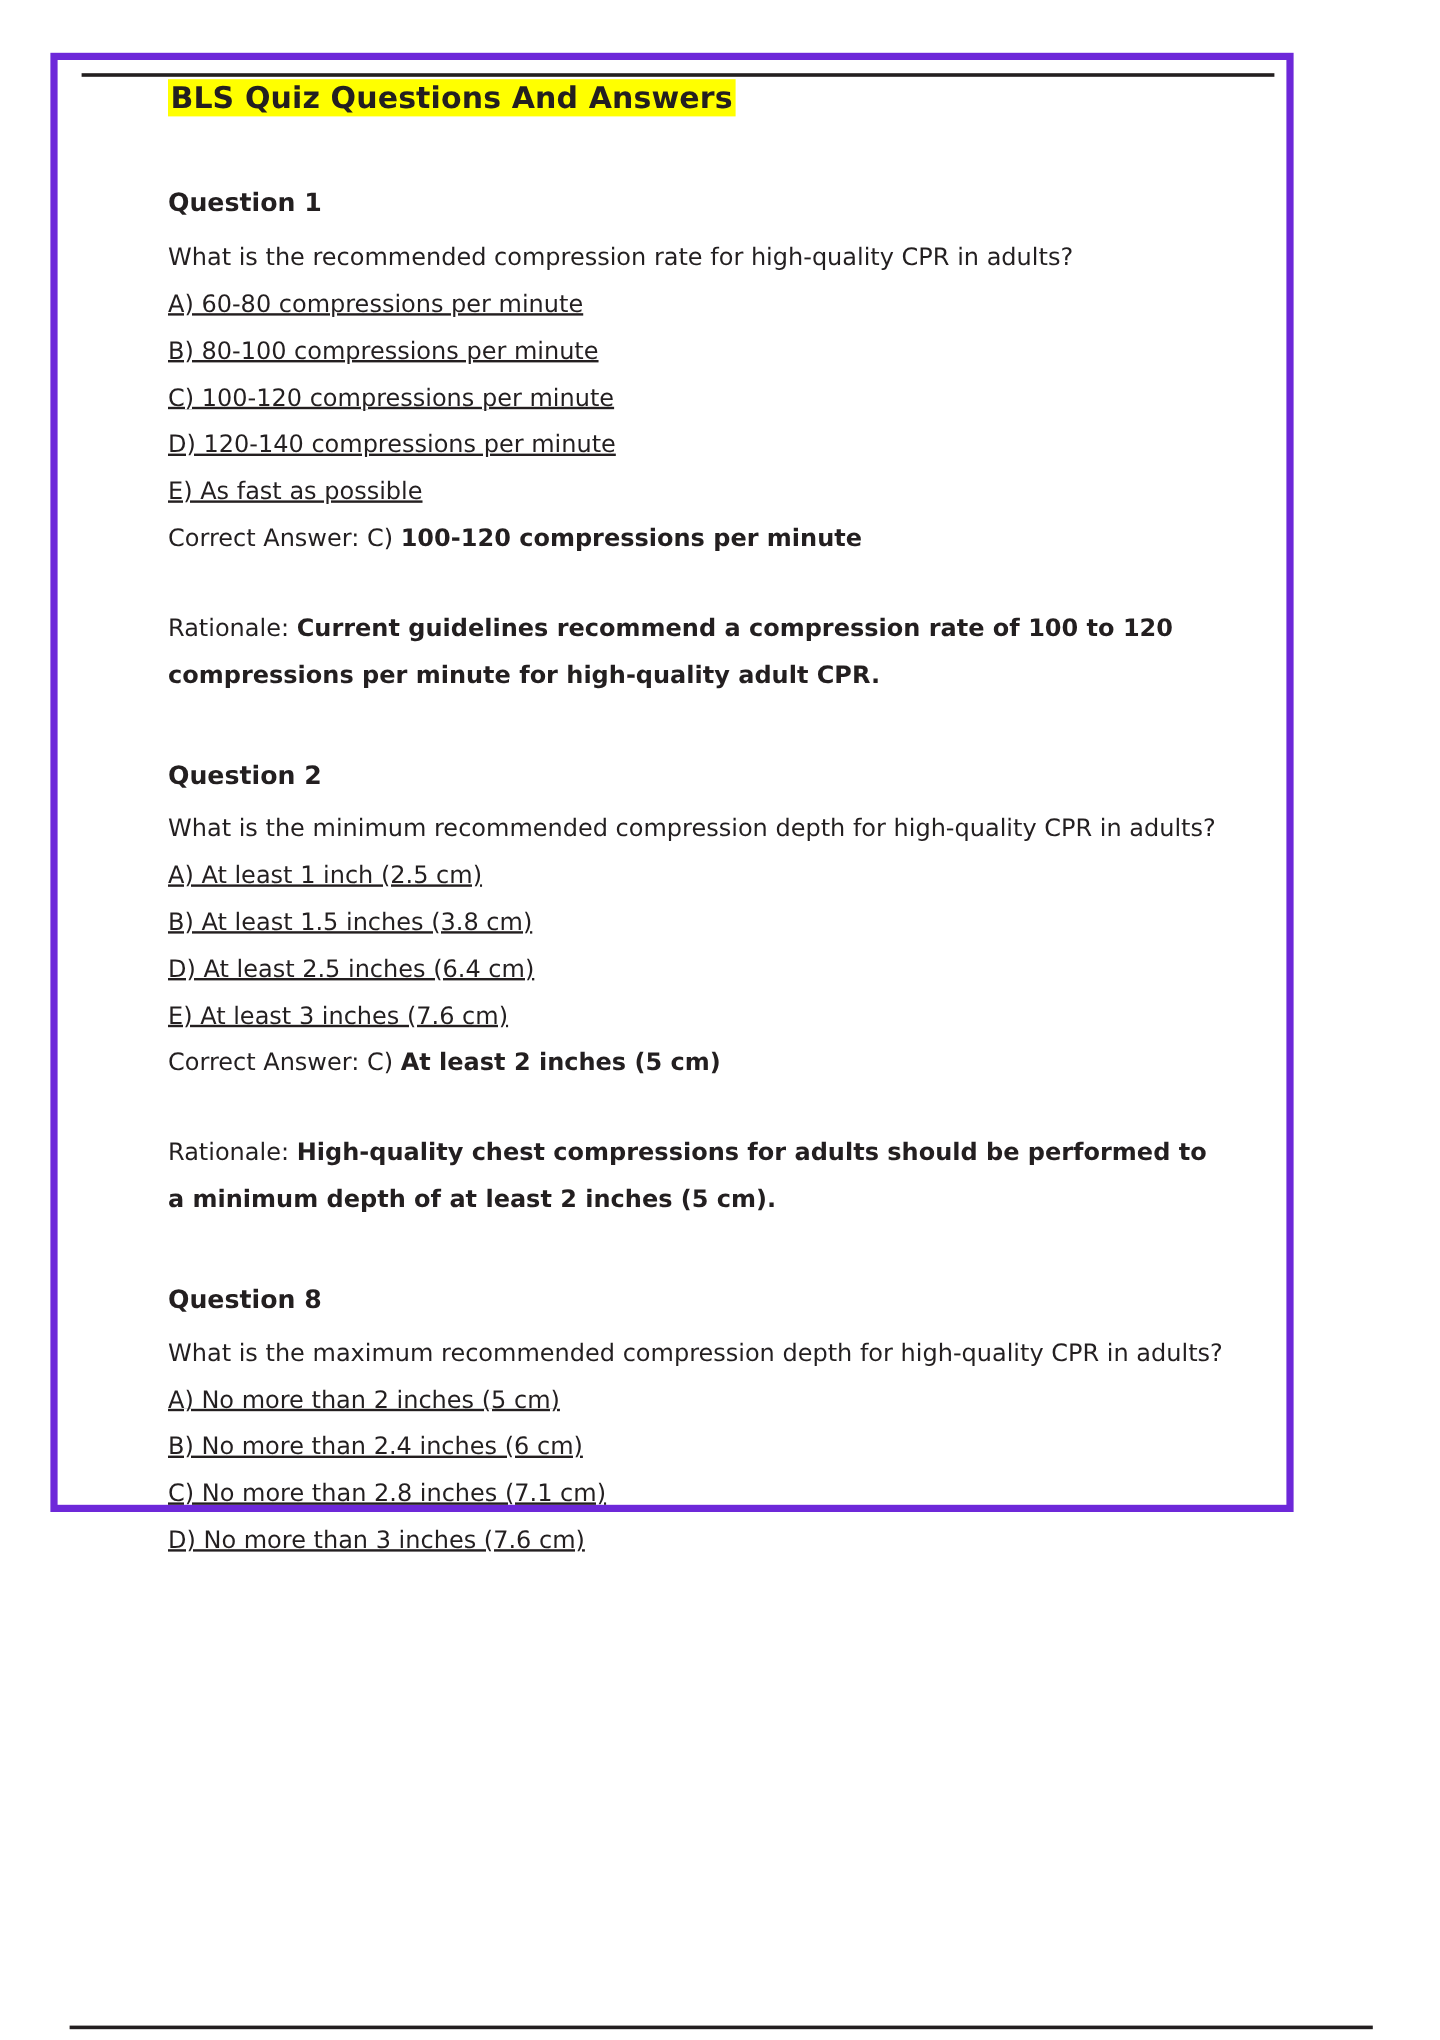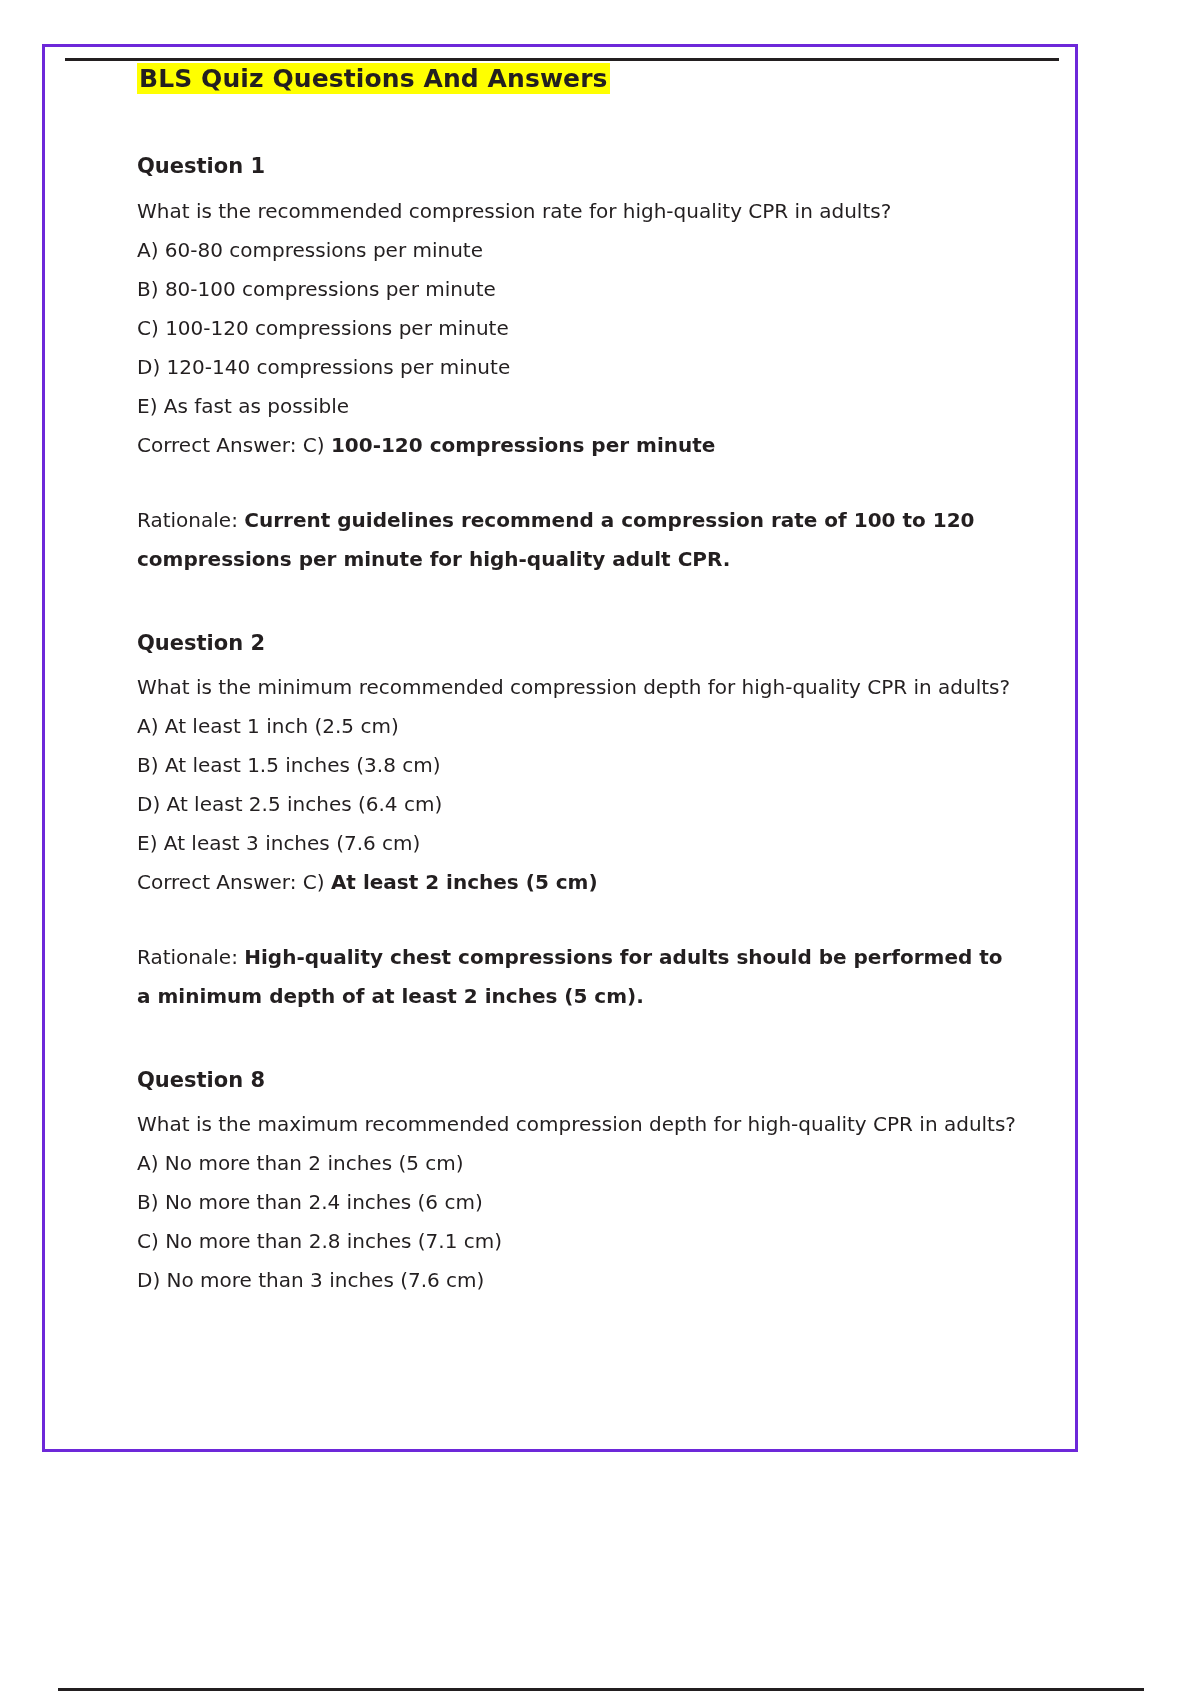--- a/index.html
+++ b/index.html
@@ -15,22 +15,22 @@
     position: relative;
     overflow: hidden;
   }
 
   
   .page-sheet {
     position: absolute;
     left: 42px;
     top: 44px;
     width: 1036px;
-    height: 1408px;
-    border: 3px solid #6d28d9;
+    height: 1216px;
+    border: 6px solid #6d28d9;
     background: #ffffff;
     box-sizing: border-box;
   }
 
   .top-rule {
     position: absolute;
     left: 62px;
     top: 55px;
     width: 1000px;
     height: 0;
@@ -87,20 +87,21 @@
     font-size: 20px;
     line-height: 1.95;
     margin: 0 0 0 0;
     font-weight: normal;
   }
 
   .opt {
     font-size: 20px;
     line-height: 1.95;
     font-weight: normal;
+    text-decoration: underline;
   }
 
   .ans-line,
   .rat-line {
     font-size: 20px;
     line-height: 1.95;
     font-weight: normal;
   }
   .ans-line b,
   .rat-line b {

